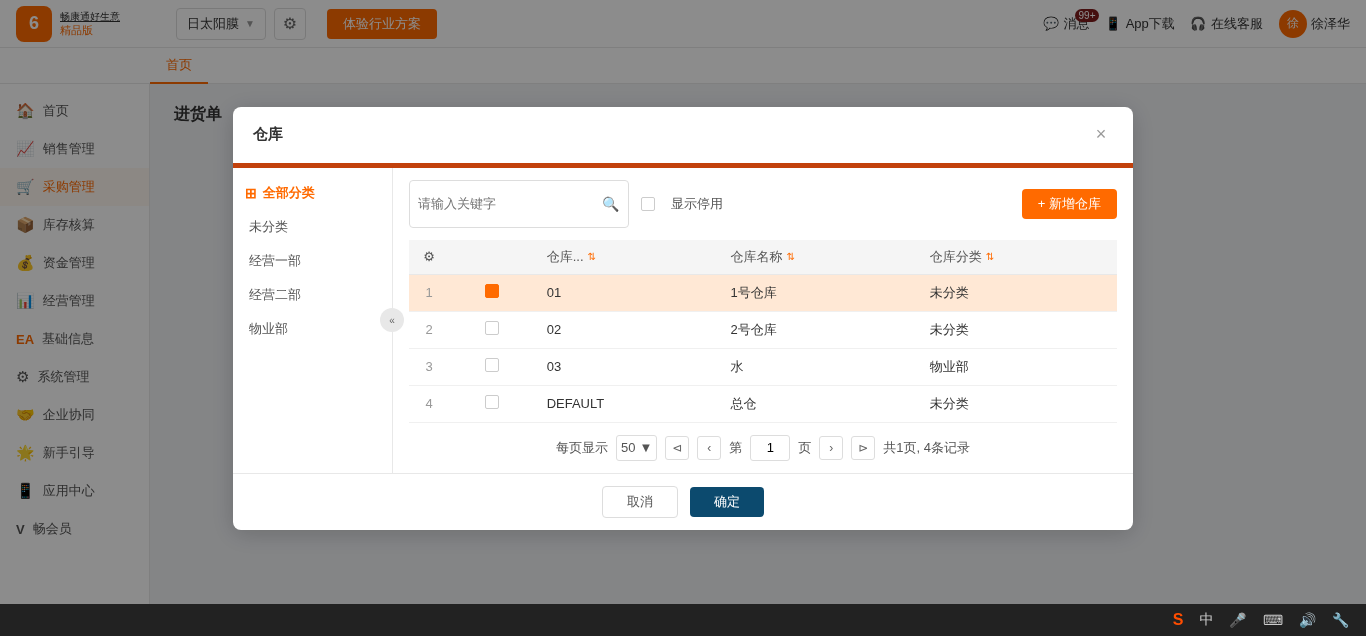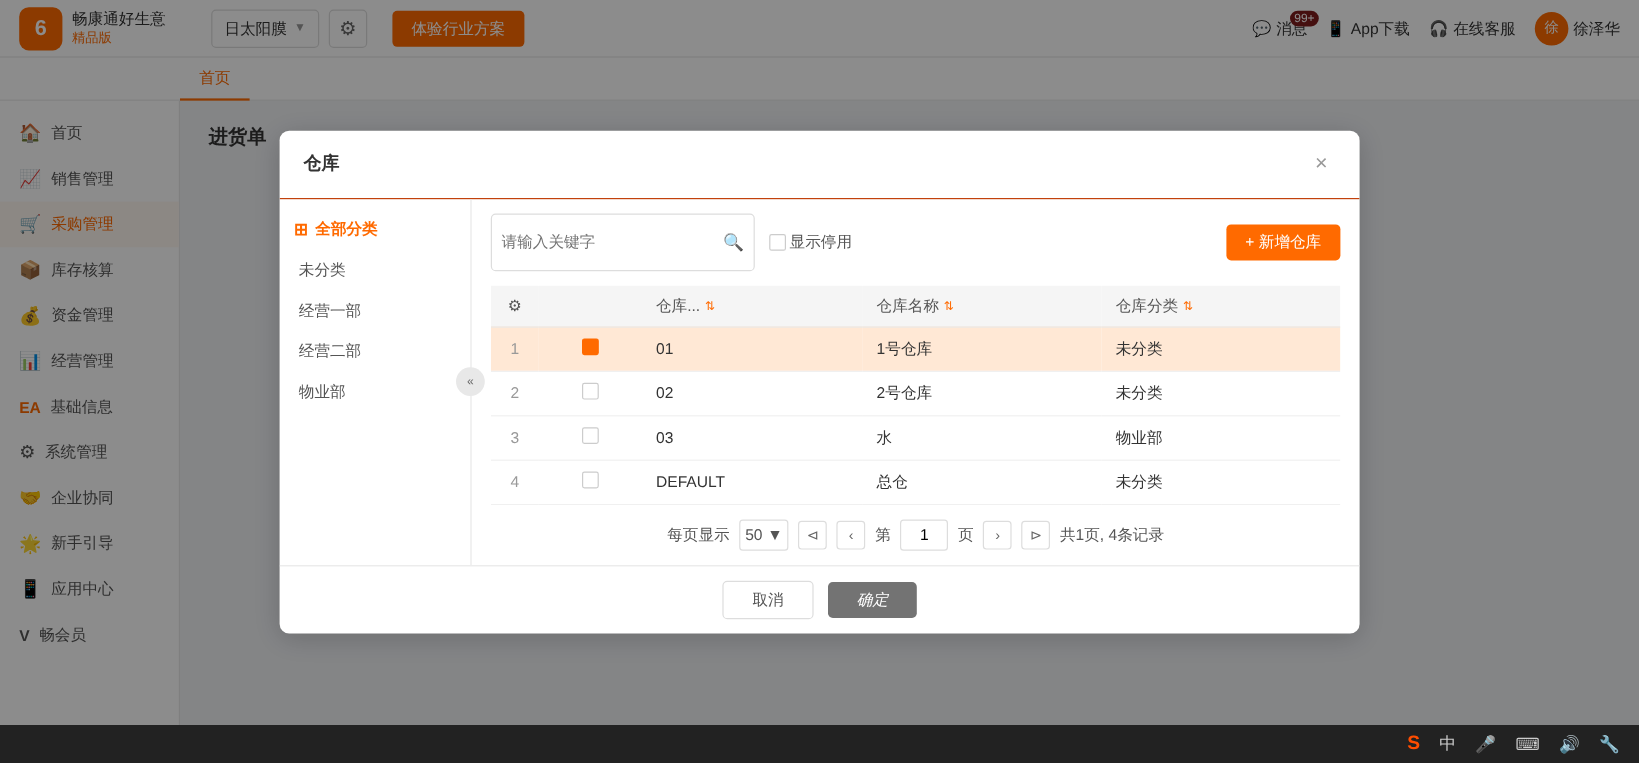--- a/index.html
+++ b/index.html
@@ -22,21 +22,21 @@
       width: 150px;
     }
     .logo-icon {
       width: 36px; height: 36px;
       background: #ff6a00;
       border-radius: 8px;
       display: flex; align-items: center; justify-content: center;
       color: white; font-weight: bold; font-size: 18px;
       margin-right: 8px;
     }
-    .logo-text { font-size: 13px; color: #333; line-height: 1.3; }
+    .logo-text { font-size: 10px; color: #333; line-height: 1.3; text-decoration: underline; }
     .logo-sub { font-size: 11px; color: #ff6a00; }
 
     .store-selector {
       display: flex; align-items: center;
       border: 1px solid #ddd; border-radius: 4px;
       padding: 4px 10px; margin-left: 10px;
       cursor: pointer; font-size: 13px; color: #333;
       height: 32px;
     }
     .store-selector .arrow { margin-left: 6px; color: #999; font-size: 10px; }
@@ -141,21 +141,21 @@
       border-radius: 8px;
       width: 900px;
       max-height: 580px;
       box-shadow: 0 4px 24px rgba(0,0,0,0.18);
       overflow: hidden;
       display: flex; flex-direction: column;
     }
     .modal-header {
       display: flex; align-items: center; justify-content: space-between;
       padding: 16px 20px;
-      border-bottom: 1px solid #c2410c;
+      border-bottom: 5px solid #c2410c;
     }
     .modal-title { font-size: 15px; font-weight: bold; color: #333; }
     .modal-close {
       cursor: pointer; color: #999; font-size: 18px;
       width: 24px; height: 24px; display: flex; align-items: center; justify-content: center;
     }
 
     .modal-body {
       display: flex; flex: 1; overflow: hidden;
     }
@@ -198,21 +198,21 @@
     .search-box {
       display: flex; align-items: center;
       border: 1px solid #ddd; border-radius: 4px;
       padding: 4px 8px; width: 220px; height: 48px;
     }
     .search-input {
       border: none; outline: none; font-size: 13px; flex: 1; color: #999;
     }
     .search-icon { color: #ccc; font-size: 14px; cursor: pointer; }
     .show-disabled {
-      display: flex; align-items: center; gap: 3px; font-size: 13px; color: #555;
+      display: flex; align-items: center; gap: 16px; font-size: 13px; color: #555;
     }
     .checkbox-item {
       width: 14px; height: 14px; border: 1px solid #ccc; border-radius: 2px;
       display: inline-block;
     }
     .add-btn {
       margin-left: auto;
       background: #ff6a00; color: white;
       border: none; border-radius: 4px;
       padding: 6px 16px; font-size: 13px;
@@ -272,22 +272,22 @@
     
     .modal-footer {
       display: flex; align-items: center; justify-content: center;
       padding: 12px 20px; border-top: 1px solid #e8e8e8; gap: 12px;
     }
     .cancel-btn {
       border: 1px solid #ddd; background: #fff; border-radius: 4px;
       padding: 6px 24px; font-size: 13px; cursor: pointer; color: #555;
     }
     .confirm-btn {
-      background: #737373; color: white; border: none; border-radius: 4px;
-      padding: 6px 24px; font-size: 13px; cursor: pointer; font-style: italic;
+      background: #0c4a6e; color: white; border: none; border-radius: 4px;
+      padding: 6px 24px; font-size: 13px; cursor: pointer;
     }
 
     
     .bg-content {
       padding: 8px 12px;
     }
 
     
     .bottom-bar {
       position: fixed; bottom: 0; right: 0;

